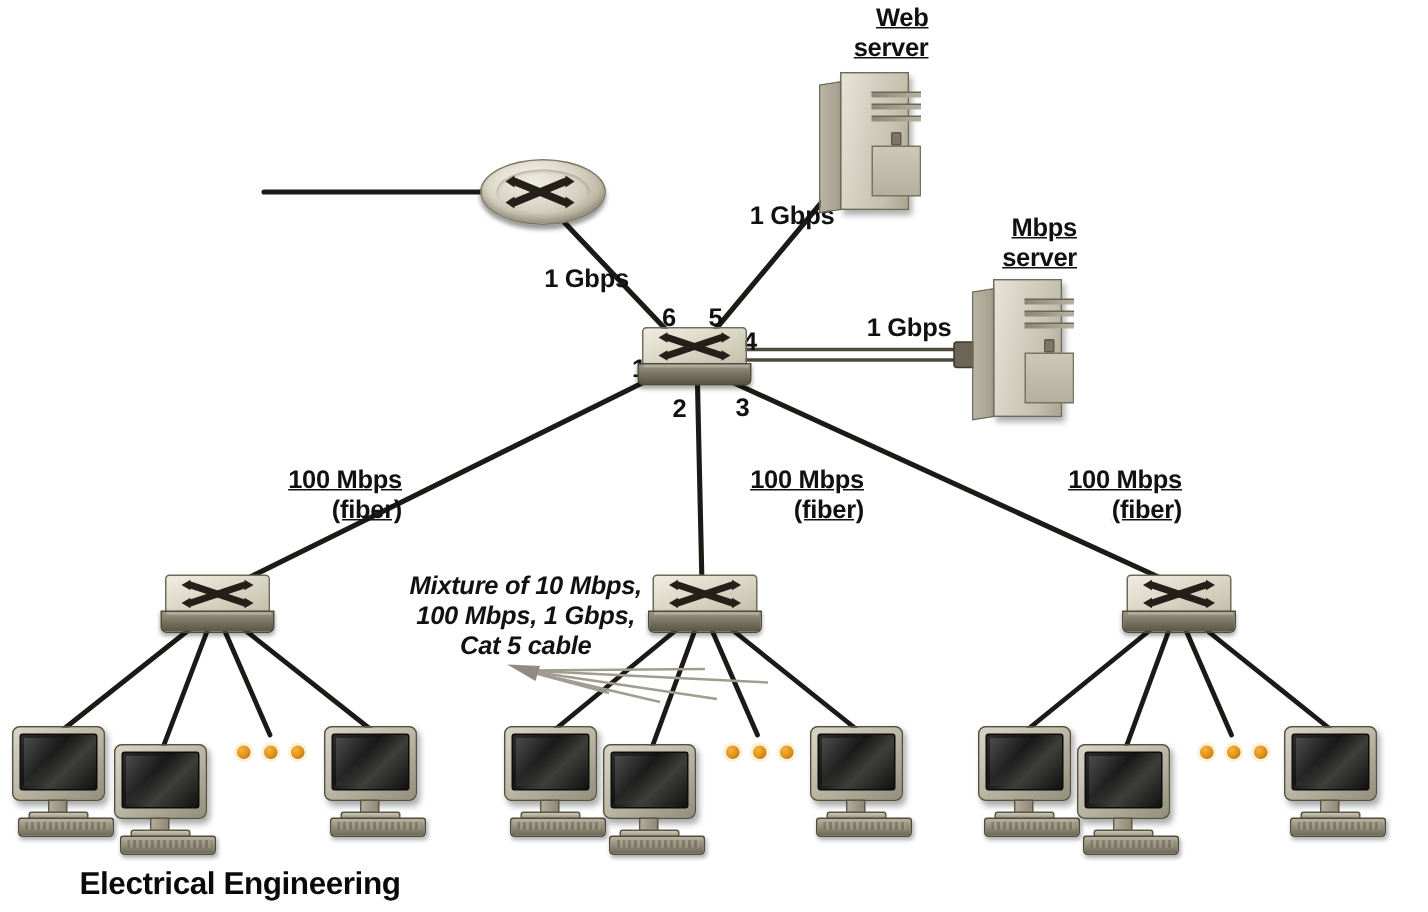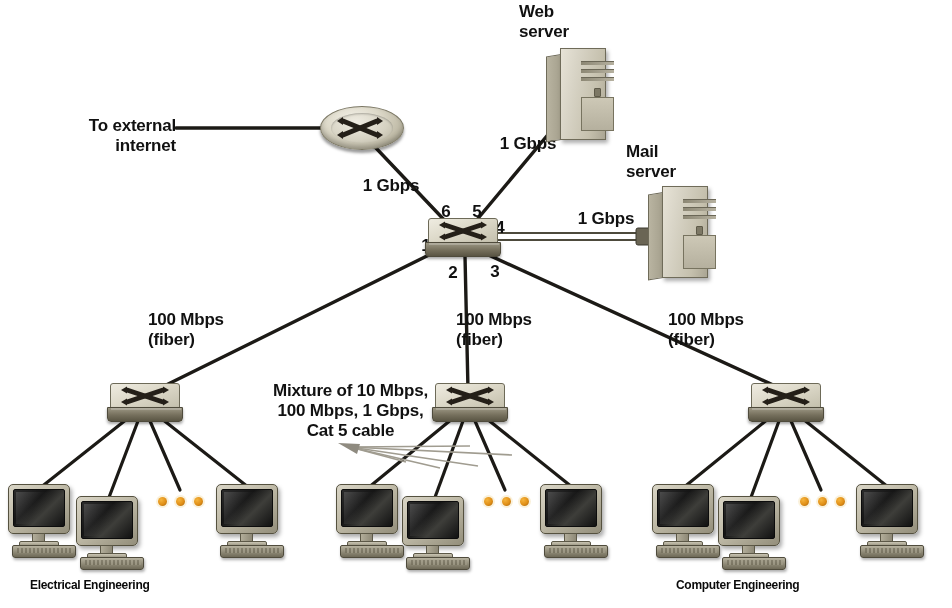--- a/index.html
+++ b/index.html
@@ -28,30 +28,31 @@
   .lbl {
     position: absolute;
     font-family: "Liberation Sans", sans-serif;
     font-weight: bold;
     color: #111111;
     font-size: 17px;
     line-height: 1.18;
     white-space: pre-line;
     letter-spacing: -0.2px;
   }
-  .lbl.ctr { text-align: left; }
+  .lbl.ctr { text-align: right; text-decoration: underline; }
   .lbl.rgt { text-align: right; }
   .lbl.lft { text-align: center; }
 
   .dept-lbl {
     position: absolute;
     font-family: "Liberation Sans", sans-serif;
     font-weight: bold;
-    font-size: 12px;
+    font-size: 21px;
     color: #0a0a0a;
+    text-align: center;
     white-space: nowrap;
     letter-spacing: -0.3px;
   }
 
   .port-num {
     position: absolute;
     font-family: "Liberation Sans", sans-serif;
     font-weight: bold;
     font-size: 17px;
     color: #101010;
@@ -310,45 +311,43 @@
     <g stroke="#a09c90" stroke-width="1.7" fill="none">
       <line x1="350" y1="447" x2="406" y2="462"></line>
       <line x1="350" y1="447" x2="440" y2="468"></line>
       <line x1="350" y1="447" x2="478" y2="466"></line>
       <line x1="350" y1="447" x2="512" y2="455"></line>
       <line x1="350" y1="447" x2="470" y2="446"></line>
     </g>
     <polygon points="338,443 360,444 357,454" fill="#8f8b80"></polygon>
   </svg>
 
-  <div class="lbl rgt" style="left:36px; top:116px; width:140px;">To external
-internet</div>
 
   <div class="lbl lft" style="left:336px; top:176px; width:110px;">1 Gbps</div>
 
   <div class="lbl ctr" style="left:519px; top:2px; width:100px;">Web
 server</div>
 
   <div class="lbl lft" style="left:478px; top:134px; width:100px;">1 Gbps</div>
 
-  <div class="lbl ctr" style="left:626px; top:142px; width:92px;">Mail
+  <div class="lbl ctr" style="left:626px; top:142px; width:92px;">Mbps
 server</div>
 
   <div class="lbl lft" style="left:556px; top:209px; width:100px;">1 Gbps</div>
 
   <div class="lbl ctr" style="left:148px; top:310px; width:120px;">100 Mbps
 (fiber)</div>
 
   <div class="lbl ctr" style="left:456px; top:310px; width:120px;">100 Mbps
 (fiber)</div>
 
   <div class="lbl ctr" style="left:668px; top:310px; width:120px;">100 Mbps
 (fiber)</div>
 
-  <div class="lbl lft" style="left:243px; top:381px; width:215px;">Mixture of 10 Mbps,
+  <div class="lbl lft" style="left:243px; top:381px; width:215px;font-style:italic;">Mixture of 10 Mbps,
 100 Mbps, 1 Gbps,
 Cat 5 cable</div>
 
   <div class="port-num" style="left:418px; top:236px;">1</div>
   <div class="port-num" style="left:445px; top:263px;">2</div>
   <div class="port-num" style="left:487px; top:262px;">3</div>
   <div class="port-num" style="left:492px; top:218px;">4</div>
   <div class="port-num" style="left:469px; top:202px;">5</div>
   <div class="port-num" style="left:438px; top:202px;">6</div>
 
@@ -538,15 +537,14 @@
     <div class="base"></div>
     <div class="kbd"></div>
   </div>
   <div class="dots" style="left:800px; top:497px;">
     <span></span>
       <span></span>
       <span></span>
   </div>
 
   <div class="dept-lbl" style="left:30px; top:578px; width:260px;">Electrical Engineering</div>
-  <div class="dept-lbl" style="left:676px; top:578px; width:260px;">Computer Engineering</div>
 
 </div>
 
 </body></html>

